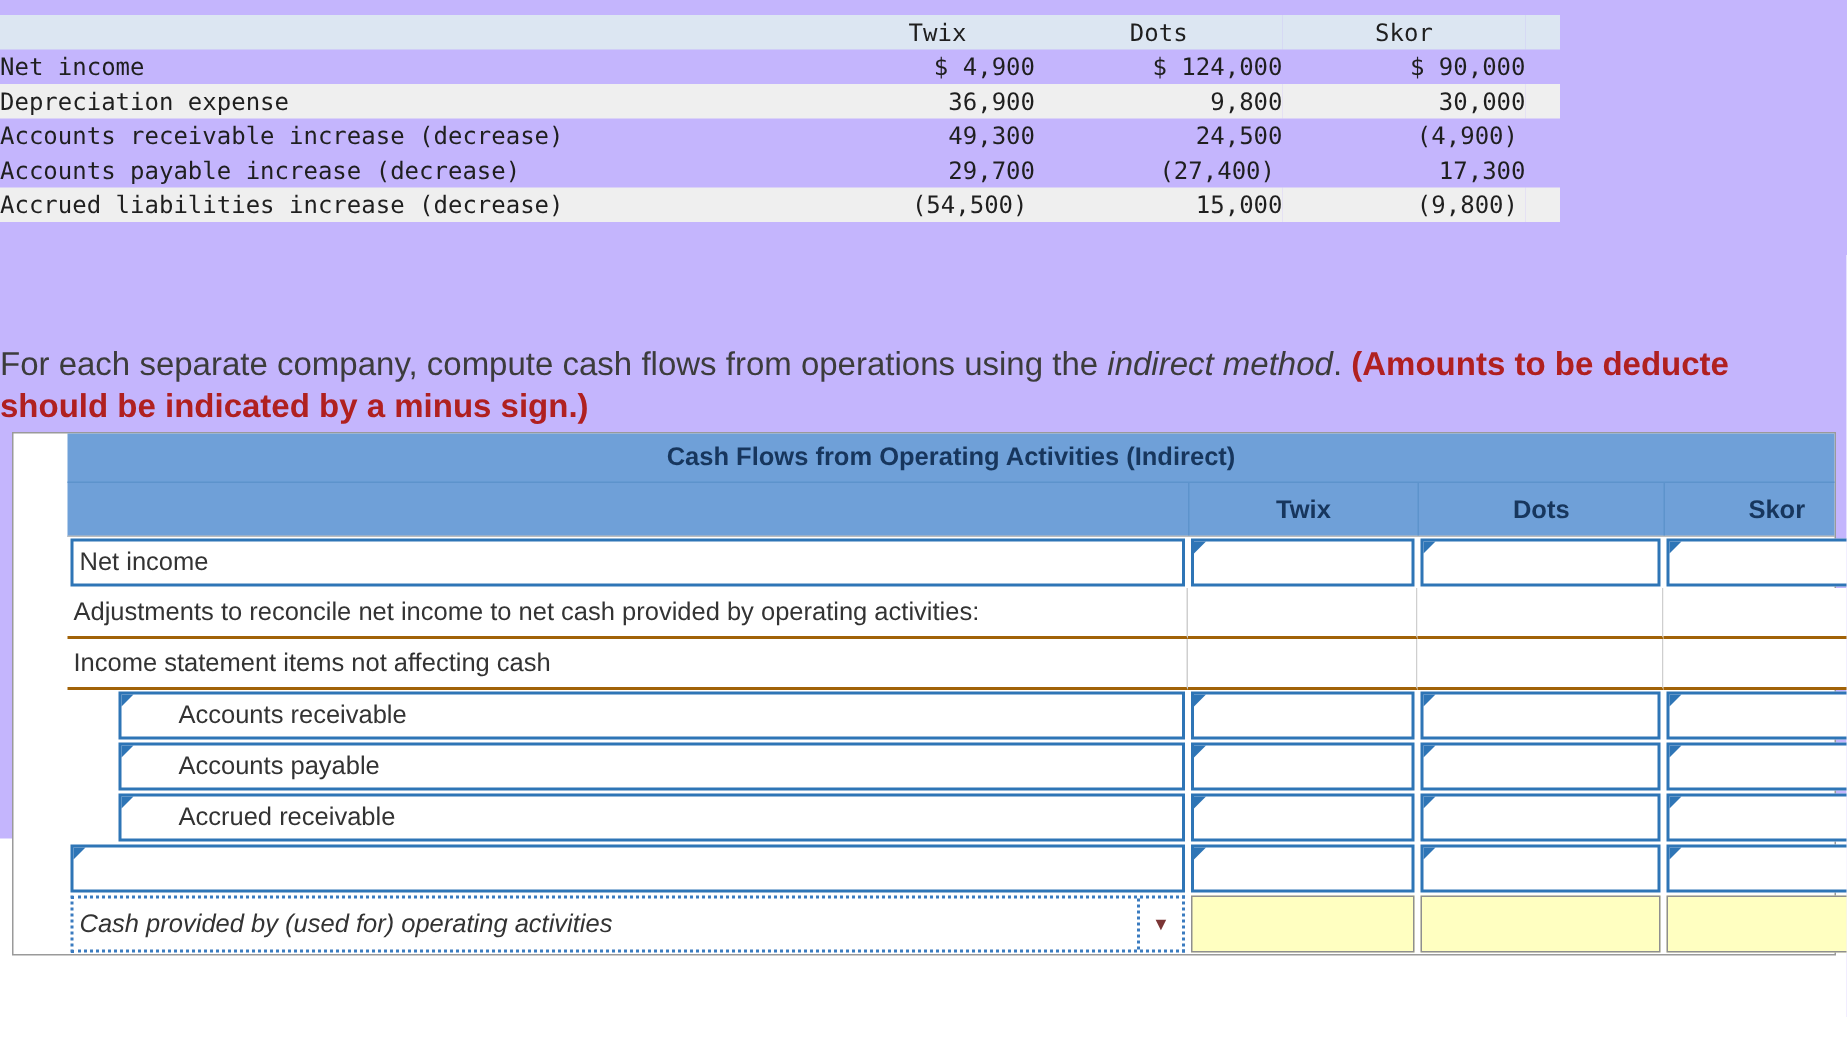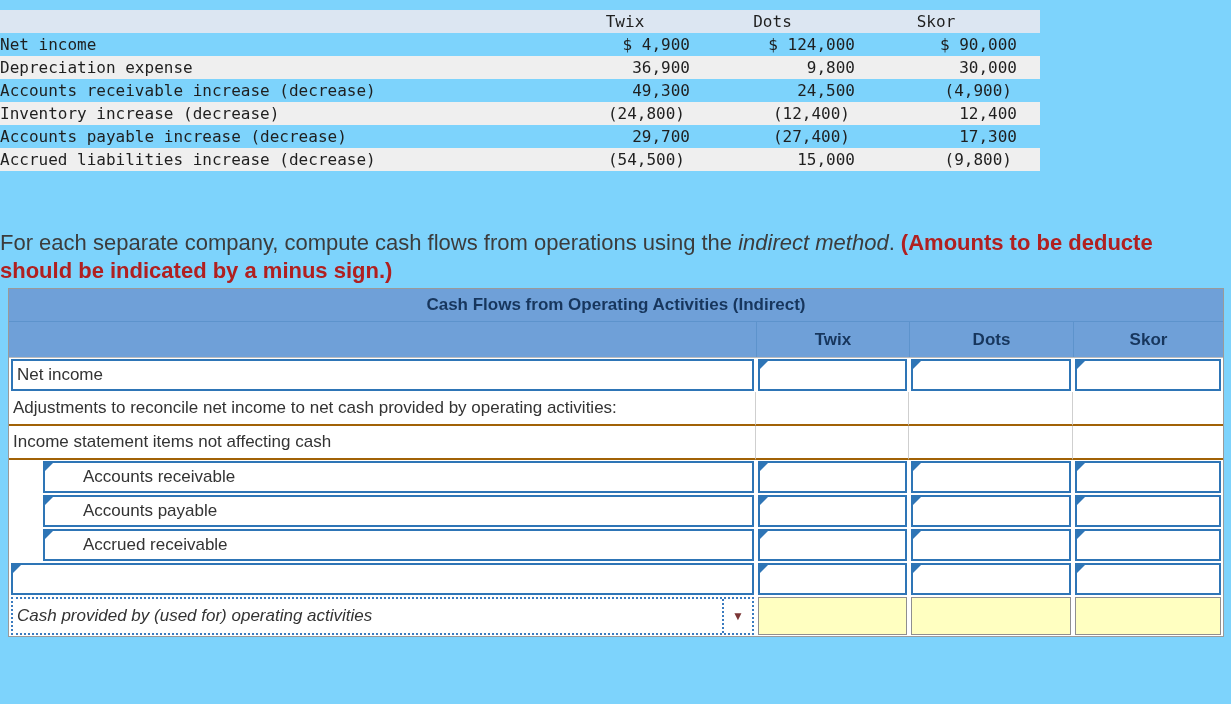--- a/index.html
+++ b/index.html
@@ -1,18 +1,18 @@
 <!DOCTYPE html>
 <html><head>
 <meta charset="utf-8">
 <style>
   * { margin:0; padding:0; box-sizing:border-box; }
   html,body { width:1231px; height:706px; background:#ffffff; overflow:hidden;
               font-family:"Liberation Sans", sans-serif; }
-  .stage { position:relative; width:1231px; height:704px; background:#7dd3fc; }
+  .stage { position:relative; width:1231px; height:559px; background:#c4b5fd; }
 
   
   .src-table { position:absolute; left:0; top:10px; border-collapse:collapse;
                font-family:"DejaVu Sans Mono", monospace; font-size:16px; color:#1f1f1f; }
   .src-table td { height:23px; padding:0; white-space:nowrap; vertical-align:middle; }
   .c-label { width:560px; text-align:left; padding-left:15px; }
   .c0 { width:130px; } .c1 { width:165px; } .c2 { width:162px; } .c-sp { width:23px; }
   .c-num { text-align:right; padding-right:14px; }
   .c-num.paren { padding-right:5px; }
   .c-head { text-align:center; padding-right:0; }
@@ -20,21 +20,21 @@
   .src-row.alt td { background:#efefef; }
 
   
   .instructions { position:absolute; left:0; top:197px; width:1231px; font-size:22px;
                   line-height:28px; color:#3c3c3c; white-space:nowrap; overflow:hidden;margin-top:32px; }
   .it { font-style:italic; }
   .redbold { color:#b02020; font-weight:bold; }
 
   
   .ws { position:absolute; left:8px; top:288px; width:1216px; background:#fff;
-        border:1px solid #9a9a9a; }
+        border:1px solid #9a9a9a;padding-left:36px; }
   .cols { display:grid; grid-template-columns:747px 153px 164px 150px; }
   .ws-title { height:33px; background:#6fa0d8; color:#17365d; font-weight:bold;
               font-size:17px; display:flex; align-items:center; justify-content:center;
               border-bottom:1px solid #5d93cc; }
   .ws-header { height:36px; background:#6fa0d8; border-bottom:1px solid #bdbdbd; }
   .wsh-col { display:flex; align-items:center; justify-content:center; font-weight:bold;
              font-size:17px; color:#17365d; border-left:1px solid #5d93cc; }
   .ws-row { height:34px; }
   .ws-row.dd { height:40px; }
 
@@ -86,27 +86,20 @@
           <td class="c-num c2">30,000</td>
           <td class="c-sp"></td>
         </tr>
         <tr class="src-row">
           <td class="c-label">Accounts receivable increase (decrease)</td>
           <td class="c-num c0">49,300</td>
           <td class="c-num c1">24,500</td>
           <td class="c-num c2 paren">(4,900)</td>
           <td class="c-sp"></td>
         </tr>
-        <tr class="src-row alt">
-          <td class="c-label">Inventory increase (decrease)</td>
-          <td class="c-num c0 paren">(24,800)</td>
-          <td class="c-num c1 paren">(12,400)</td>
-          <td class="c-num c2">12,400</td>
-          <td class="c-sp"></td>
-        </tr>
         <tr class="src-row">
           <td class="c-label">Accounts payable increase (decrease)</td>
           <td class="c-num c0">29,700</td>
           <td class="c-num c1 paren">(27,400)</td>
           <td class="c-num c2">17,300</td>
           <td class="c-sp"></td>
         </tr>
         <tr class="src-row alt">
           <td class="c-label">Accrued liabilities increase (decrease)</td>
           <td class="c-num c0 paren">(54,500)</td>

